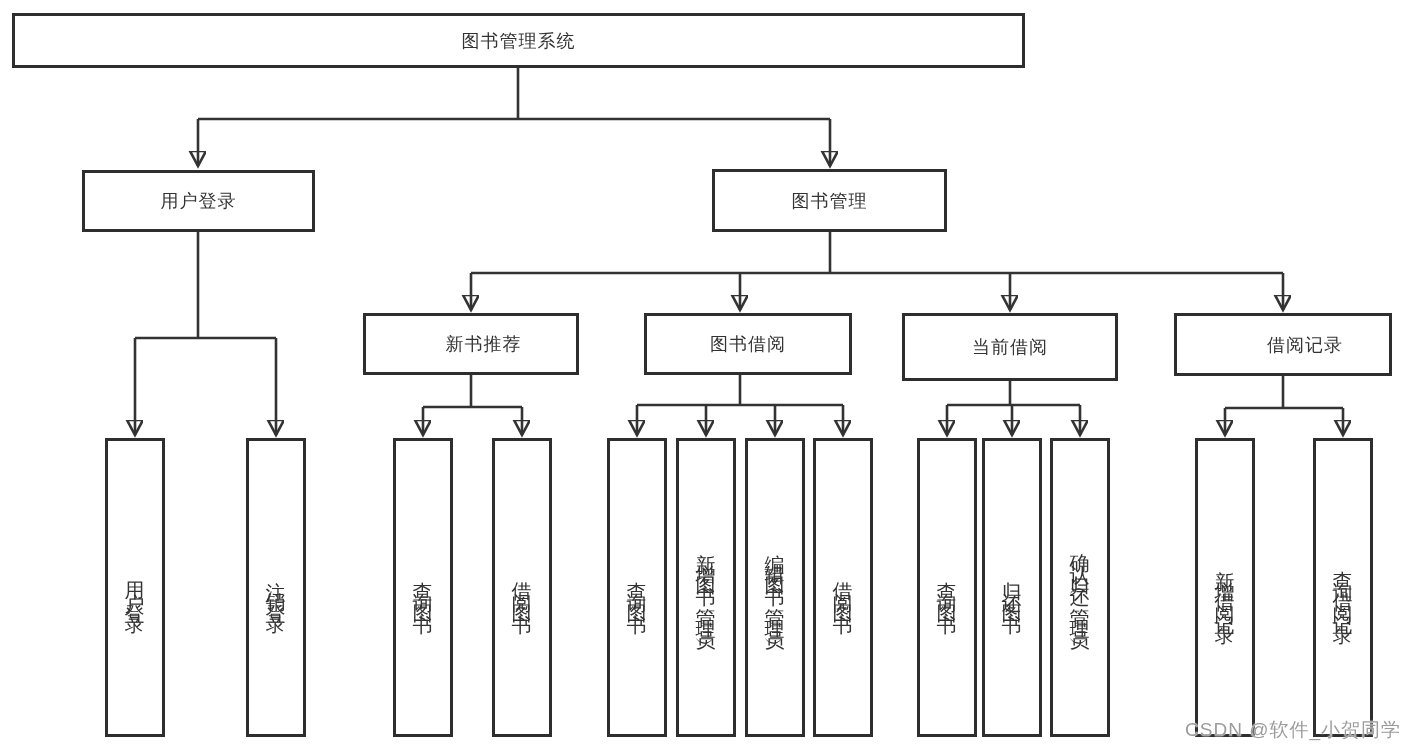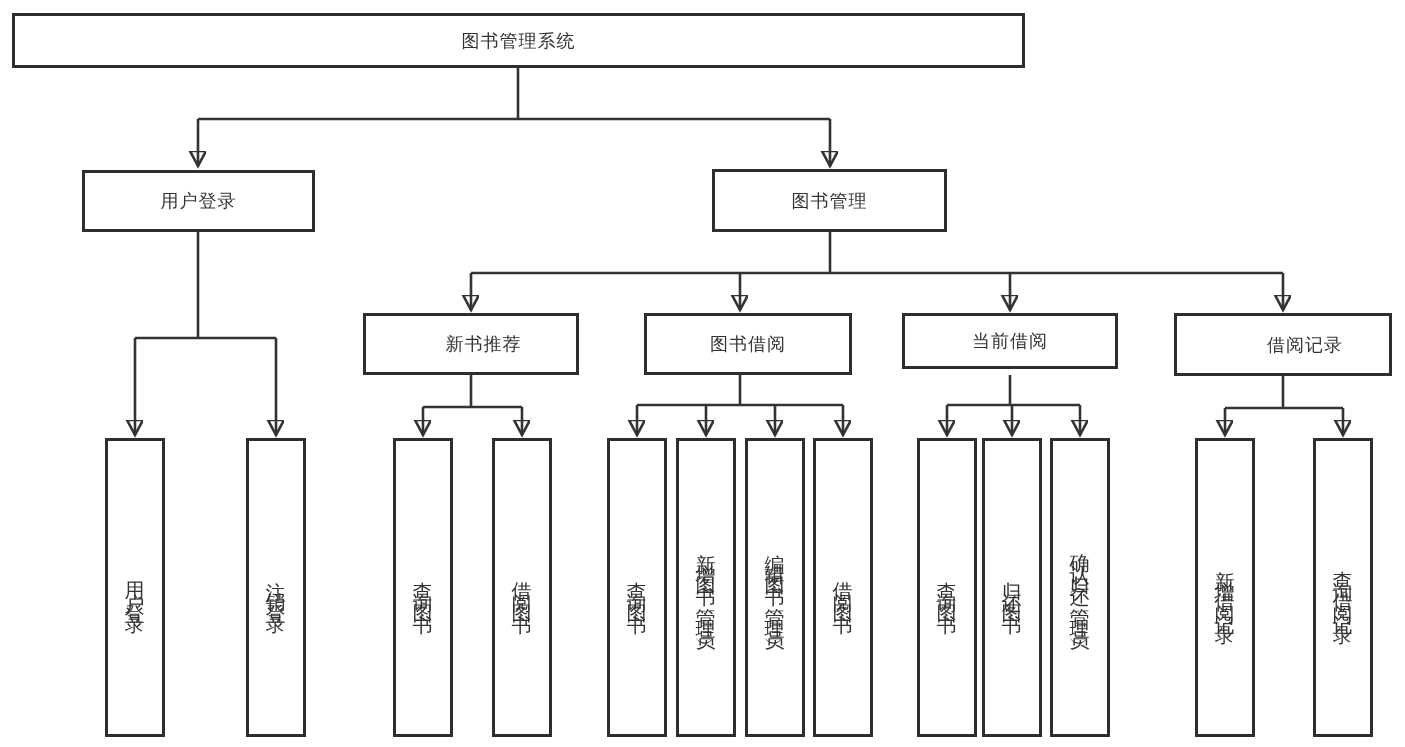--- a/index.html
+++ b/index.html
@@ -117,21 +117,21 @@
   <div class="box" style="left:712px;top:169px;width:235px;height:63px;">
     <span class="hlabel">图书管理</span>
   </div>
 
   <div class="box" style="left:363px;top:313px;width:216px;height:62px;padding-left:25px;">
     <span class="hlabel">新书推荐</span>
   </div>
   <div class="box" style="left:632px;top:313px;width:208px;height:62px;margin-left:12px;">
     <span class="hlabel">图书借阅</span>
   </div>
-  <div class="box" style="left:902px;top:313px;width:216px;height:56px;">
+  <div class="box" style="left:902px;top:313px;width:216px;height:68px;">
     <span class="hlabel">当前借阅</span>
   </div>
   <div class="box" style="left:1174px;top:313px;width:218px;height:63px;padding-left:44px;">
     <span class="hlabel">借阅记录</span>
   </div>
 
   <div class="box leaf" style="left:105px;top:438px;width:60px;height:299px;">
     <span class="vlabel">用户登录</span>
   </div>
   <div class="box leaf" style="left:246px;top:438px;width:60px;height:299px;">
@@ -168,14 +168,15 @@
     <span class="vlabel">确认归还（管理员）</span>
   </div>
 
   <div class="box leaf" style="left:1195px;top:438px;width:60px;height:299px;">
     <span class="vlabel">新增借阅记录</span>
   </div>
   <div class="box leaf" style="left:1313px;top:438px;width:60px;height:299px;">
     <span class="vlabel">查询借阅记录</span>
   </div>
 
+  <div id="watermark">CSDN @软件_小贺同学</div>
 
 </div>
 
 </body></html>

